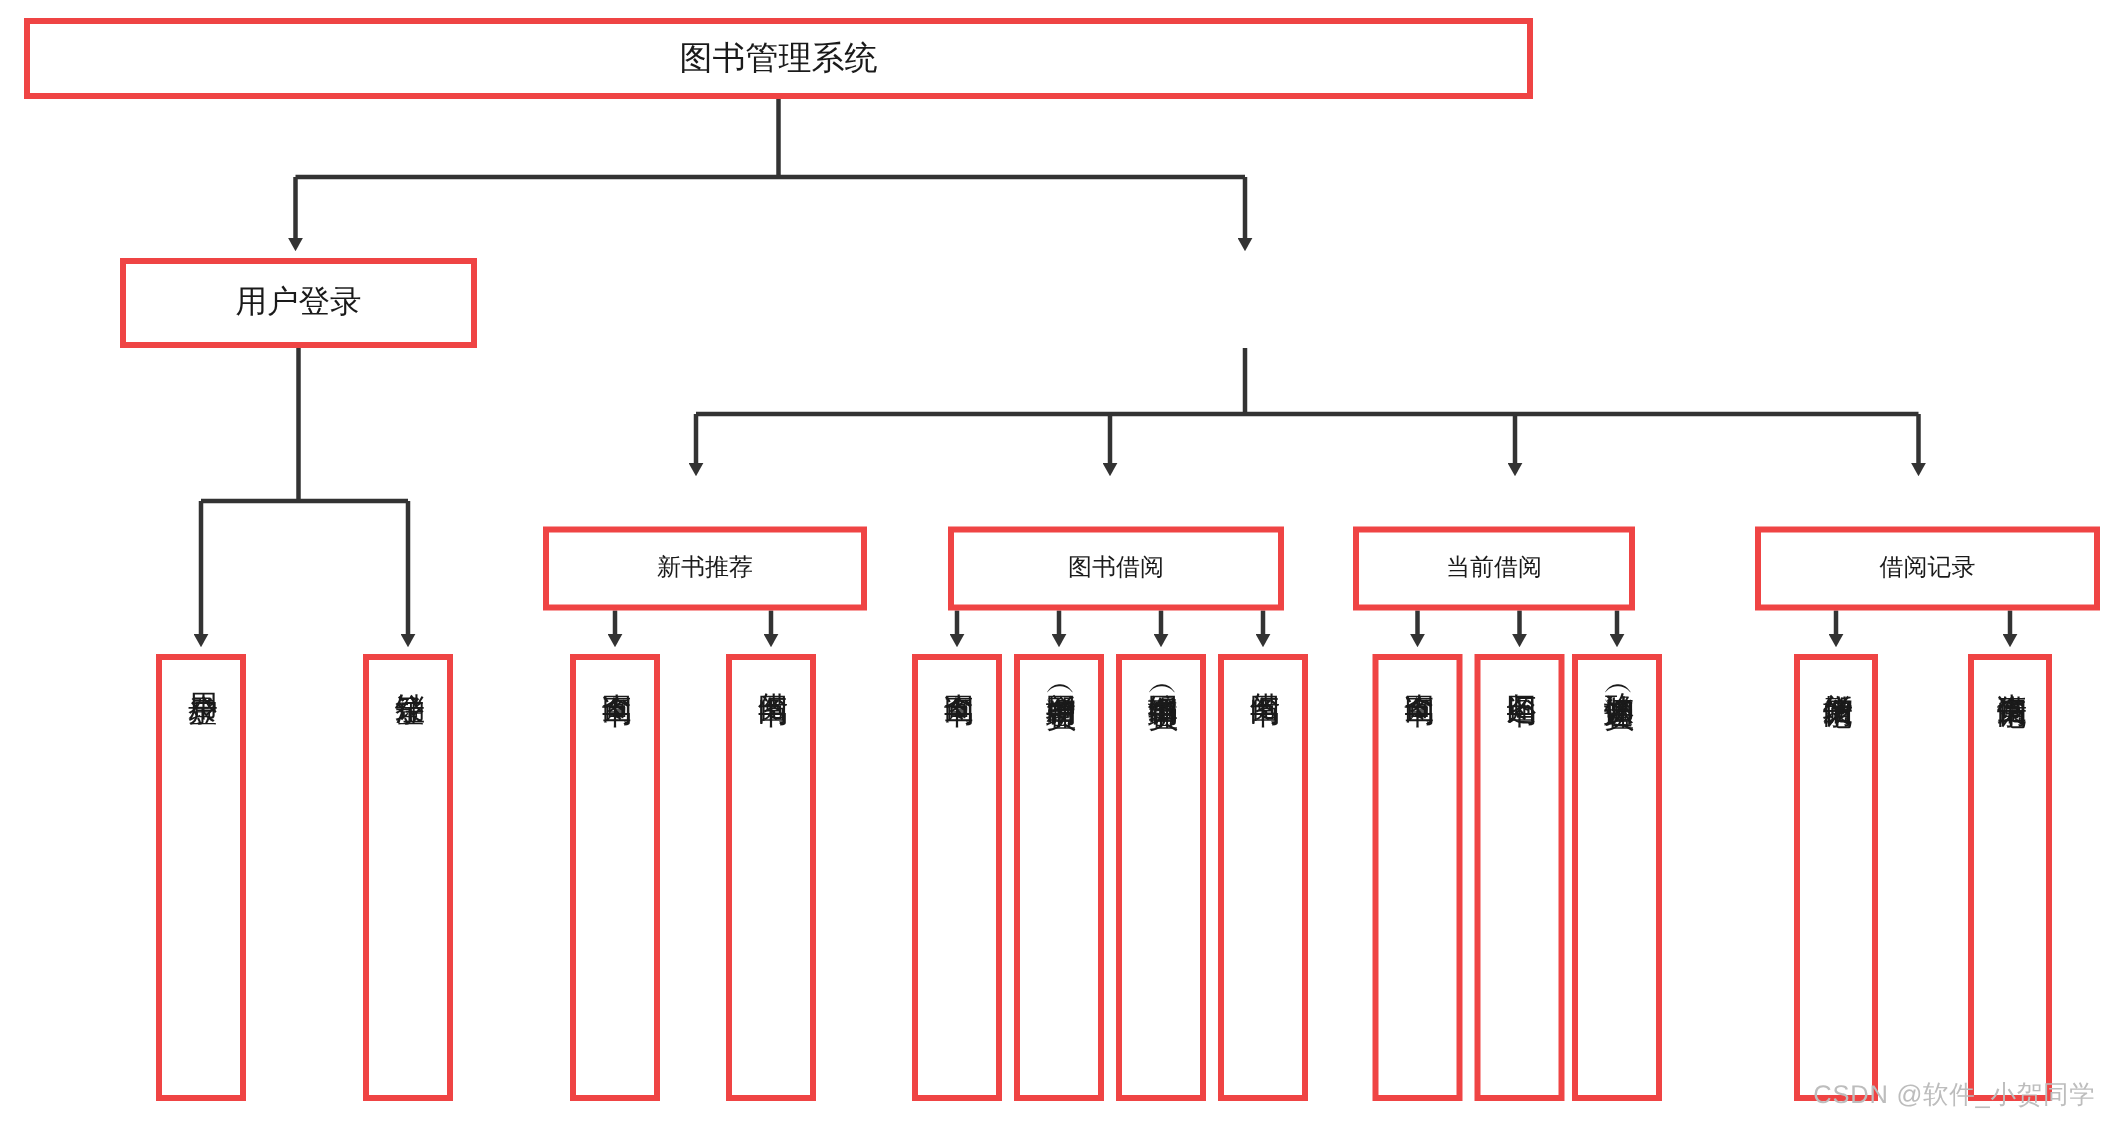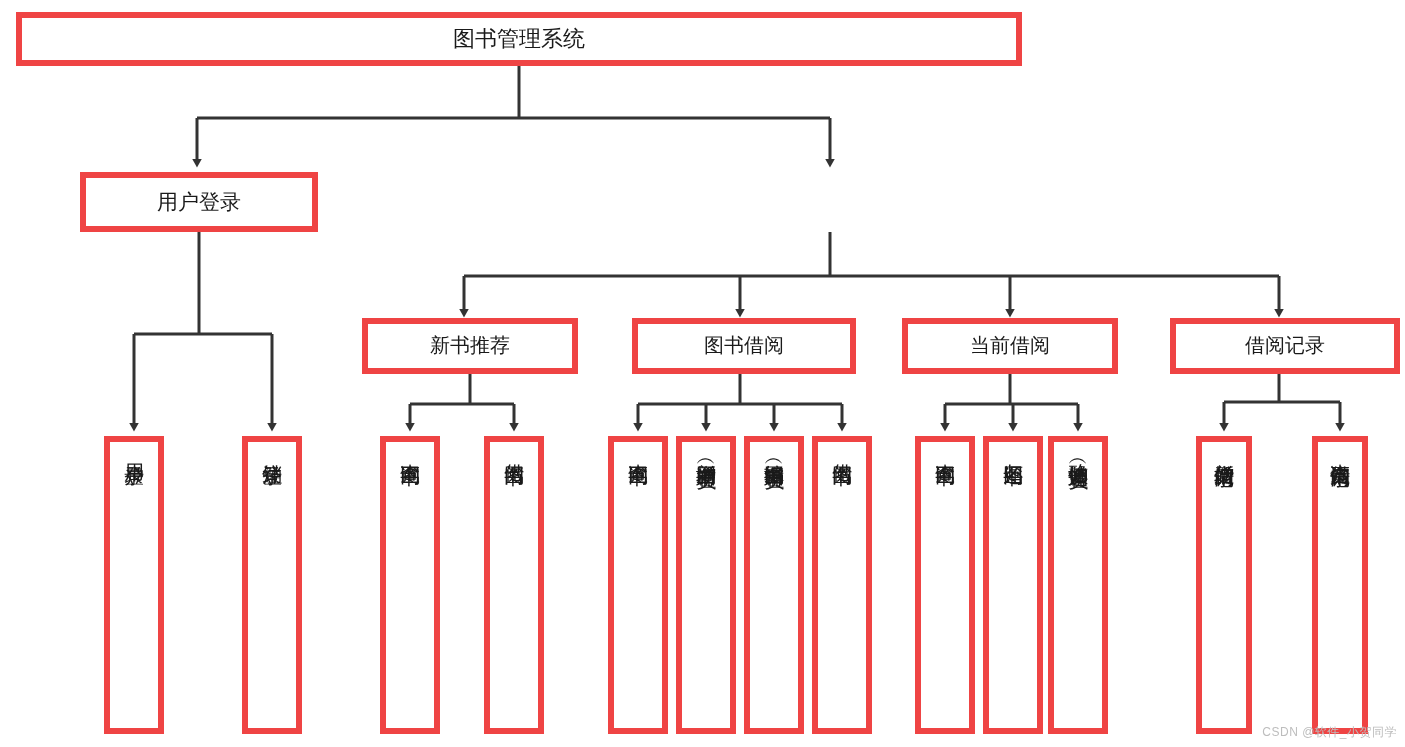--- a/index.html
+++ b/index.html
@@ -23,30 +23,30 @@
     position: absolute;
     left: 0;
     top: 0;
     width: 1405px;
     height: 747px;
   }
   .node {
     position: absolute;
     box-sizing: border-box;
     background: #ffffff;
-    border: 6px solid #ef4444;
+    border: 4px solid #ef4444;
     display: flex;
     align-items: center;
     justify-content: center;
     color: #1a1a1a;
     z-index: 3;
   }
   .node.level-0 { font-size: 22px; }
   .node.level-1 { font-size: 21px; }
-  .node.level-2 { font-size: 20px; }
+  .node.level-2 { font-size: 16px; margin-top: 33px; }
   .node.leaf {
     font-size: 20px;
     padding: 6px 0;
     align-items: flex-start;
   }
   .node .label {
     line-height: 1.18;
     text-align: center;
     white-space: nowrap;
   }
@@ -54,21 +54,21 @@
     writing-mode: vertical-rl;
     text-orientation: upright;
     letter-spacing: 1px;
     white-space: normal;
     max-height: 100%;
   }
   #watermark {
     position: absolute;
     right: 8px;
     bottom: 6px;
-    font-size: 12px;
+    font-size: 17px;
     color: #bdbdbd;
     letter-spacing: 0.5px;
     z-index: 5;
     white-space: nowrap;
   }
 </style>
 </head>
 <body>
 
 <div id="diagram-root">
@@ -130,21 +130,21 @@
   <div class="node level-1" style="left:80px; top:172px; width:238px; height:60px;">
     <span class="label">用户登录</span>
   </div>
 
   <div class="node level-2" style="left:362px; top:318px; width:216px; height:56px;">
     <span class="label">新书推荐</span>
   </div>
   <div class="node level-2" style="left:632px; top:318px; width:224px; height:56px;">
     <span class="label">图书借阅</span>
   </div>
-  <div class="node level-2" style="left:902px; top:318px; width:216px; height:56px;justify-content:center;">
+  <div class="node level-2" style="left:902px; top:318px; width:188px; height:56px;justify-content:center;">
     <span class="label">当前借阅</span>
   </div>
   <div class="node level-2" style="left:1170px; top:318px; width:230px; height:56px;">
     <span class="label">借阅记录</span>
   </div>
 
   <div class="node leaf" style="left:104px; top:436px; width:60px; height:298px;">
     <span class="label">用户登录</span>
   </div>
   <div class="node leaf" style="left:242px; top:436px; width:60px; height:298px;">

